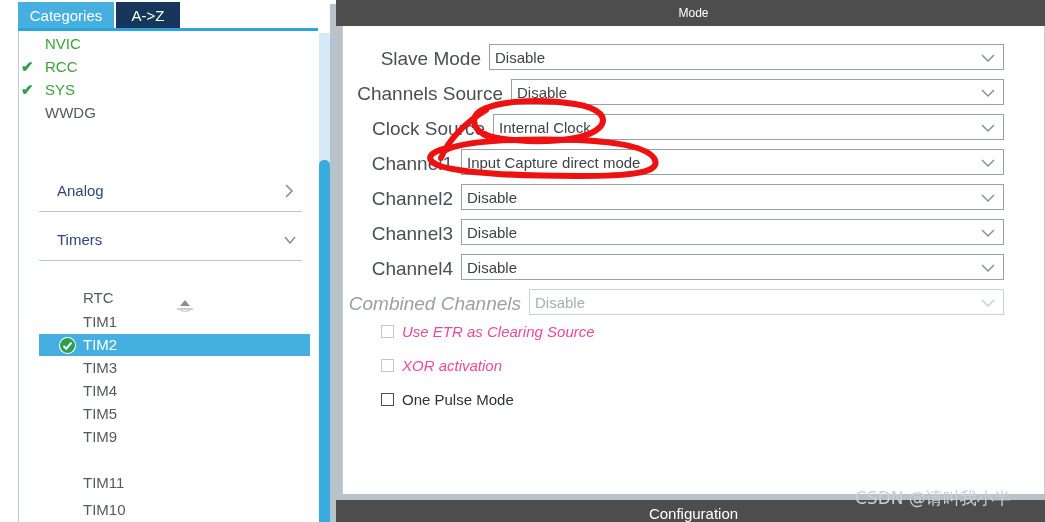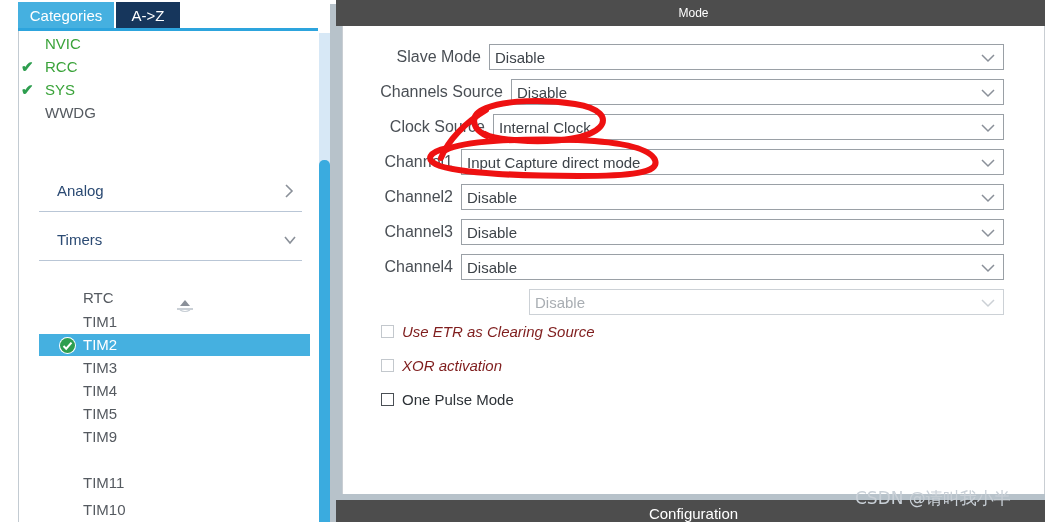--- a/index.html
+++ b/index.html
@@ -228,21 +228,21 @@
   .form-row {
     position: absolute;
     left: 0;
     width: 703px;
     height: 26px;
   }
   .row-label {
     position: absolute;
     top: 4px;
     right: 0;
-    font-size: 16px;
+    font-size: 19px;
     color: #4a4f55;
     white-space: nowrap;
     text-align: right;
   }
   .row-label.disabled {
     color: #9aa0a6;
     font-style: italic;
   }
   .combo {
     position: absolute;
@@ -283,21 +283,21 @@
   }
   .check-row.disabled .check-box { border-color: #c3c8cd; }
   .check-label {
     position: absolute;
     left: 21px; top: 0px;
     font-size: 15px;
     color: #2e3338;
     white-space: nowrap;
   }
   .check-row.disabled .check-label {
-    color: #7f1d1d;
+    color: #ec4899;
     font-style: italic;
   }
 
   
   #annotation {
     position: absolute;
     left: 0; top: 0;
     width: 1045px; height: 522px;
     pointer-events: none;
   }
@@ -516,20 +516,21 @@
           <div class="combo-value">Disable</div>
           <div class="combo-arrow">
             <svg width="14" height="10" viewBox="0 0 14 10">
                 <polyline points="1,2 7,8 13,2" fill="none" stroke="#8a9099" stroke-width="1.5"></polyline>
               </svg>
           </div>
         </div>
       </div>
 
       <div class="form-row" style="top:263px;">
+        <div class="row-label disabled" style="right:525px;">Combined Channels</div>
         <div class="combo disabled" style="left:186px; right:42px;">
           <div class="combo-value">Disable</div>
           <div class="combo-arrow">
             <svg width="14" height="10" viewBox="0 0 14 10">
                 <polyline points="1,2 7,8 13,2" fill="none" stroke="#cbd0d5" stroke-width="1.5"></polyline>
               </svg>
           </div>
         </div>
       </div>
 

